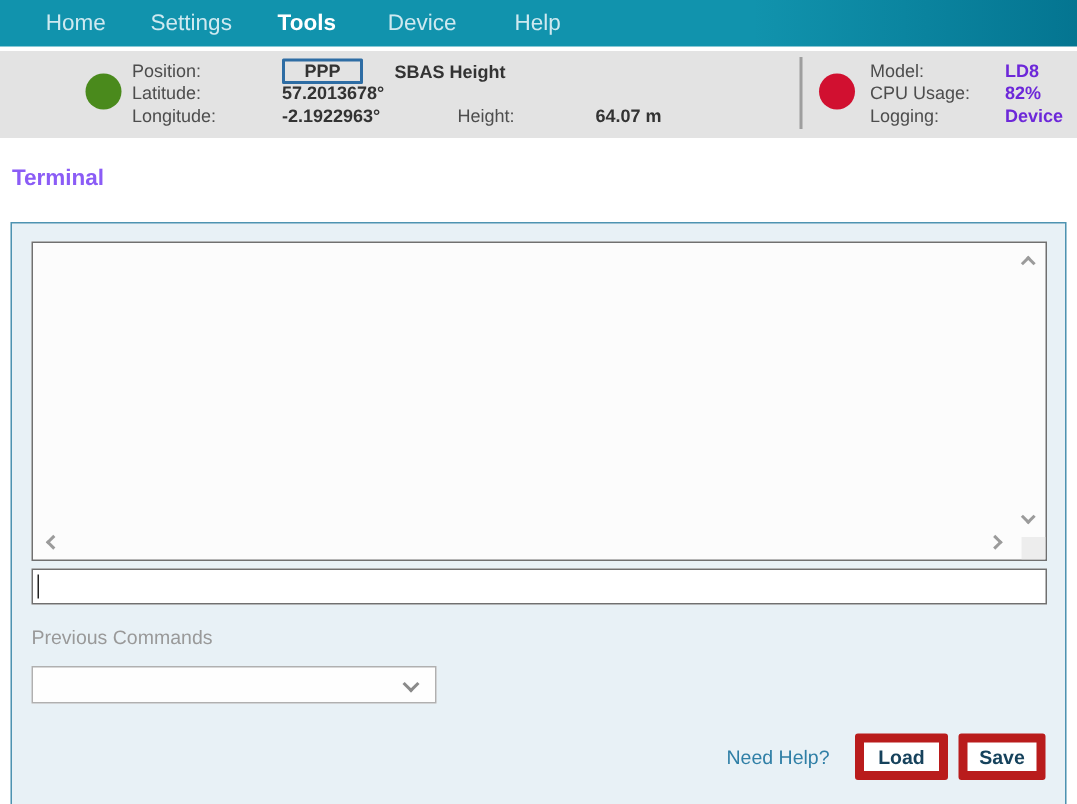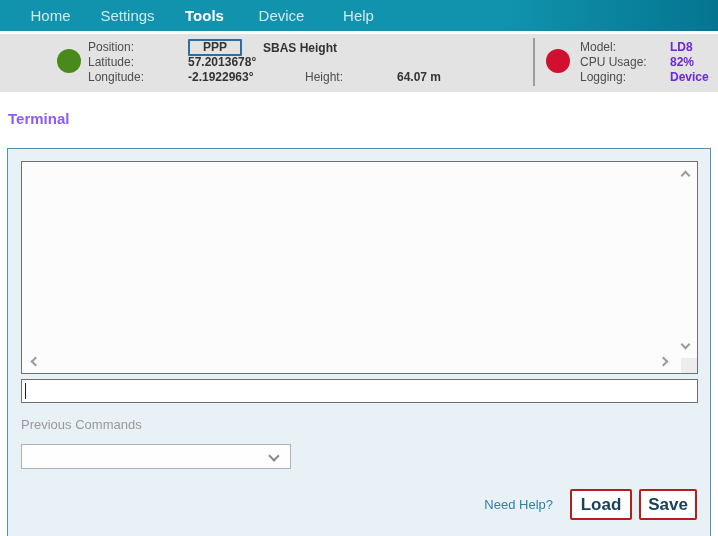--- a/index.html
+++ b/index.html
@@ -96,22 +96,22 @@
 
   
   .action-row {
     position:absolute; right:13px; top:340px; height:31px;
     display:flex; align-items:center;
   }
   .need-help {
     font-size:13px; color:#2f7fa6; margin-right:17px; cursor:pointer; text-decoration:none;
   }
   .btn {
-    height:31px; background:#ffffff; border:2px solid #b91c1c; border-radius:2px;
-    color:#16425c; font-weight:bold; font-size:17px; font-family:"Liberation Sans",sans-serif;
+    height:31px; background:#ffffff; border:6px solid #b91c1c; border-radius:2px;
+    color:#16425c; font-weight:bold; font-size:13px; font-family:"Liberation Sans",sans-serif;
     cursor:pointer; display:flex; align-items:center; justify-content:center;
   }
   .btn-load { width:62px; margin-right:7px; }
   .btn-save { width:58px; }
 </style>
 </head>
 <body>
 
 <div class="stage">
 

